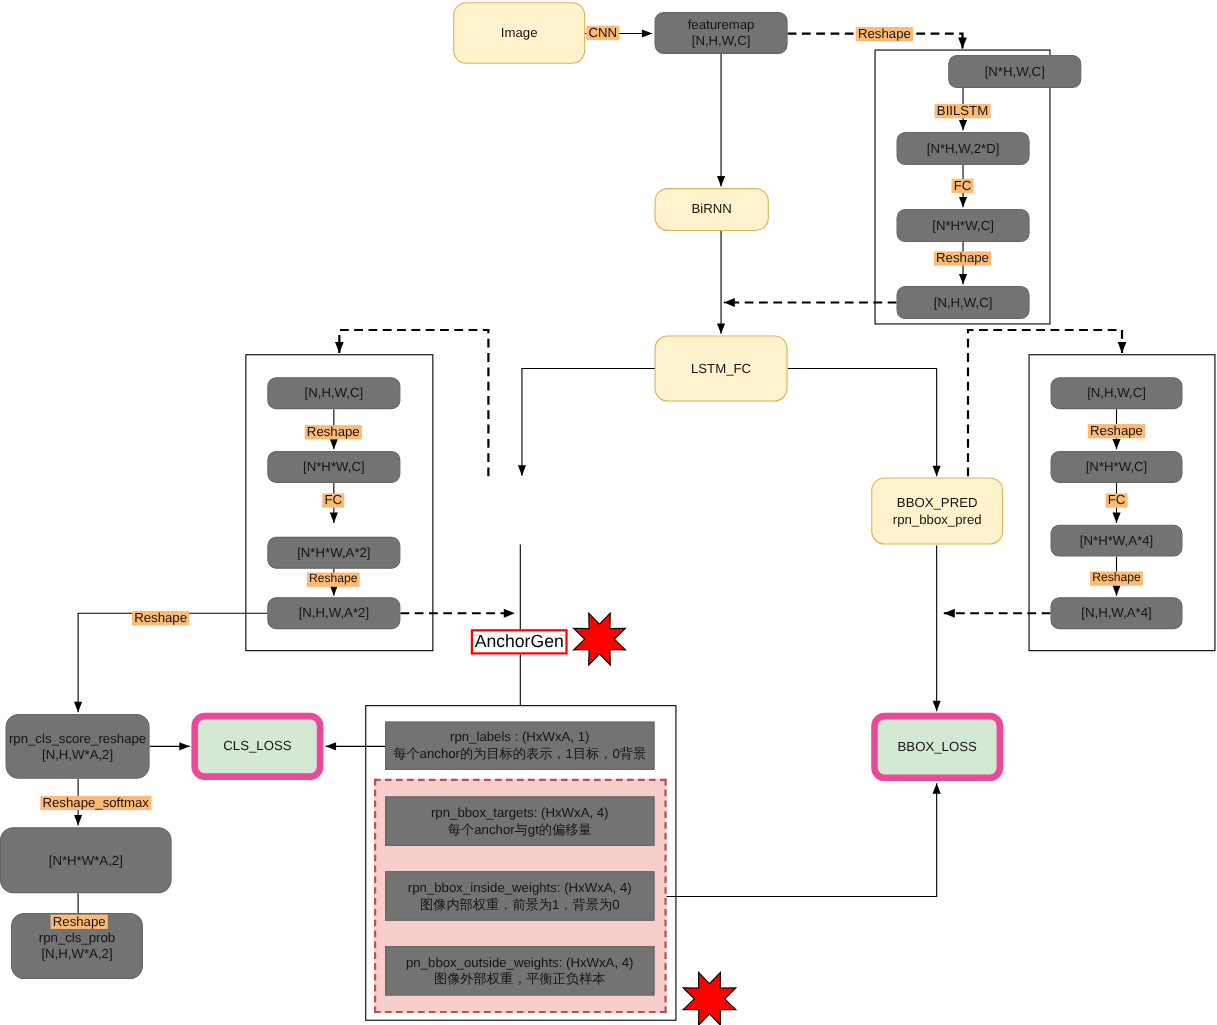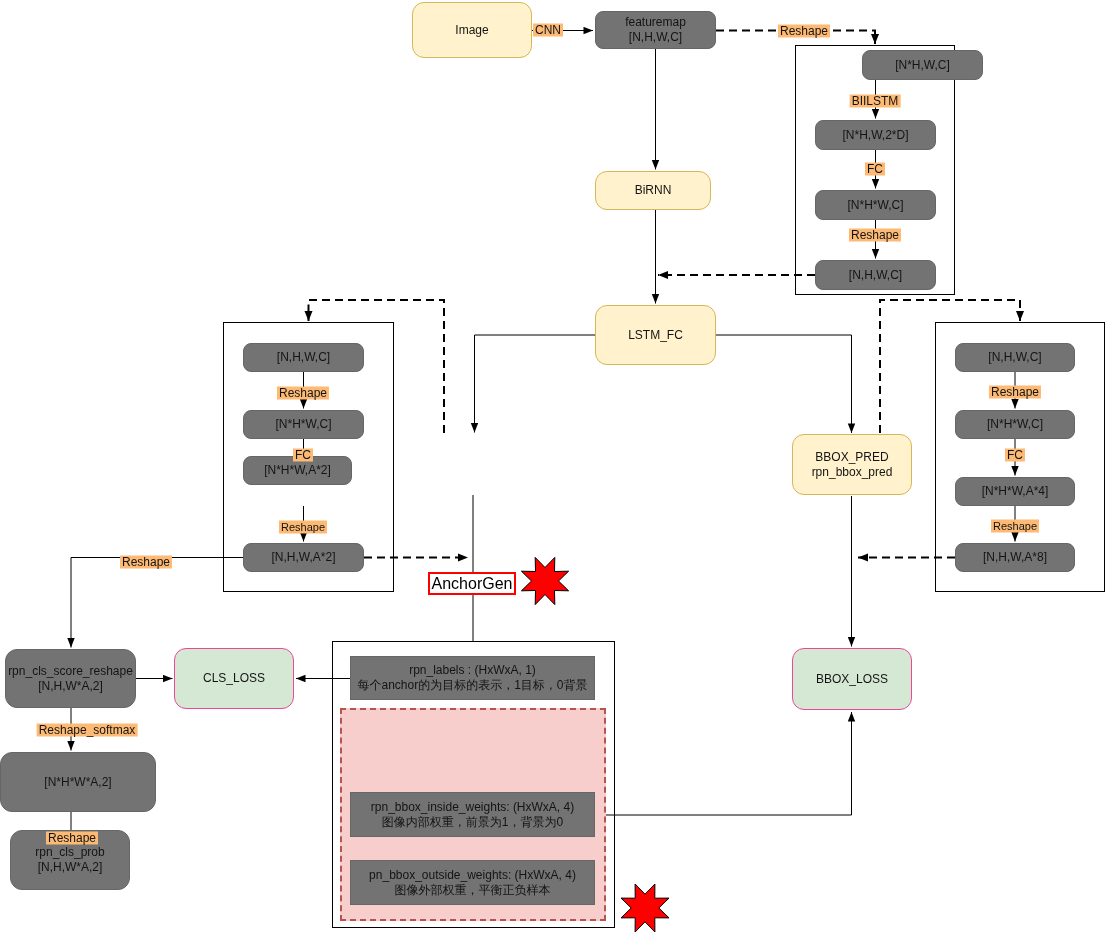--- a/index.html
+++ b/index.html
@@ -7,21 +7,21 @@
           font-family:"Liberation Sans","DejaVu Sans",sans-serif;color:#141414;}
   .group{position:absolute;box-sizing:border-box;background:#ffffff;border:1px solid #000000;}
   .pinkbox{position:absolute;box-sizing:border-box;background:#F8CECC;border:2px dashed #B85450;}
   .wires{position:absolute;left:0;top:0;width:1106px;height:932px;}
   .node{position:absolute;box-sizing:border-box;display:flex;flex-direction:column;align-items:center;
         justify-content:center;text-align:center;font-size:12px;line-height:15px;white-space:nowrap;}
   .grey{background:#737373;border:1px solid #666666;border-radius:8px;}
   .rlg{border-radius:12px;}
   .sq{border-radius:0;}
   .yellow{background:#FFF2CC;border:1px solid #D6B656;border-radius:12px;}
-  .green{background:#D5E8D4;border:1px solid #ec4899;border-radius:12px;}
+  .green{background:#D5E8D4;border:6px solid #ec4899;border-radius:12px;}
   .elabel{position:absolute;transform:translate(-50%,-50%);background:#fdba74;font-size:12px;
           padding:0 2px;white-space:nowrap;text-align:left;line-height:13px;}
   .elabel.small{font-size:11px;}
   .anchorgen{position:absolute;box-sizing:border-box;background:#ffffff;border:2px solid #FF0000;
              display:flex;align-items:center;justify-content:center;font-size:16px;color:#000;white-space:nowrap;}
   .w{stroke:#000000;stroke-width:1;fill:none;}
   .d{stroke:#000000;stroke-width:2;fill:none;stroke-dasharray:8 5;}
   .star{fill:#FF0000;stroke:#000000;stroke-width:1;}
 </style>
 </head>
@@ -95,69 +95,73 @@
   <div class="node grey" style="left:815px;top:120px;width:121px;height:30px;">
     <div>[N*H,W,2*D]</div>
   </div>
   <div class="node grey" style="left:815px;top:190px;width:121px;height:30px;">
     <div>[N*H*W,C]</div>
   </div>
   <div class="node grey" style="left:815px;top:260px;width:121px;height:30px;">
     <div>[N,H,W,C]</div>
   </div>
 
-  <div class="node yellow" style="left:595px;top:171px;width:116px;height:39px;">
+  <div class="node yellow" style="left:595px;top:171px;width:104px;height:39px;">
     <div>BiRNN</div>
   </div>
 
   <div class="node yellow" style="left:595px;top:305px;width:121px;height:60px;">
     <div>LSTM_FC</div>
   </div>
 
 
   <div class="node yellow" style="left:792px;top:434px;width:120px;height:61px;">
     <div>BBOX_PRED</div>
     <div>rpn_bbox_pred</div>
   </div>
 
   <div class="node grey" style="left:243px;top:343px;width:121px;height:29px;">
     <div>[N,H,W,C]</div>
   </div>
   <div class="node grey" style="left:243px;top:410px;width:121px;height:29px;">
     <div>[N*H*W,C]</div>
   </div>
-  <div class="node grey" style="left:243px;top:456px;width:109px;height:29px;">
+  <div class="node grey" style="left:243px;top:488px;width:121px;height:29px;">
     <div>[N*H*W,A*2]</div>
   </div>
   <div class="node grey" style="left:243px;top:543px;width:121px;height:29px;">
     <div>[N,H,W,A*2]</div>
   </div>
 
   <div class="node grey" style="left:955px;top:343px;width:120px;height:29px;">
     <div>[N,H,W,C]</div>
   </div>
   <div class="node grey" style="left:955px;top:410px;width:120px;height:29px;">
     <div>[N*H*W,C]</div>
   </div>
   <div class="node grey" style="left:955px;top:477px;width:120px;height:29px;">
     <div>[N*H*W,A*4]</div>
   </div>
   <div class="node grey" style="left:955px;top:543px;width:120px;height:29px;">
-    <div>[N,H,W,A*8]</div>
+    <div>[N,H,W,A*4]</div>
   </div>
 
   <div class="anchorgen" style="left:428px;top:572px;width:88px;height:23px;">
     <div>AnchorGen</div>
   </div>
 
   <div class="node grey sq" style="left:350px;top:656px;width:245px;height:44px;">
     <div>rpn_labels : (HxWxA, 1)</div>
     <div>每个anchor的为目标的表示，1目标，0背景</div>
   </div>
 
+  <div class="node grey sq" style="left:350px;top:724px;width:245px;height:45px;">
+    <div>rpn_bbox_targets: (HxWxA, 4)</div>
+    <div>每个anchor与gt的偏移量</div>
+  </div>
 
   <div class="node grey sq" style="left:350px;top:792px;width:245px;height:45px;">
     <div>rpn_bbox_inside_weights: (HxWxA, 4)</div>
     <div>图像内部权重，前景为1，背景为0</div>
   </div>
 
   <div class="node grey sq" style="left:350px;top:860px;width:245px;height:45px;">
     <div>pn_bbox_outside_weights: (HxWxA, 4)</div>
     <div>图像外部权重，平衡正负样本</div>
   </div>

